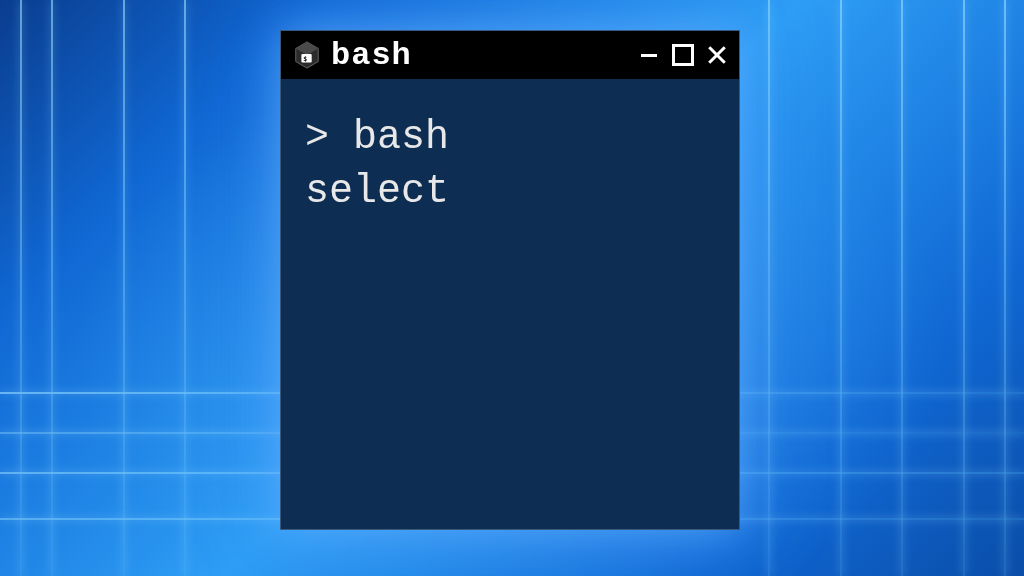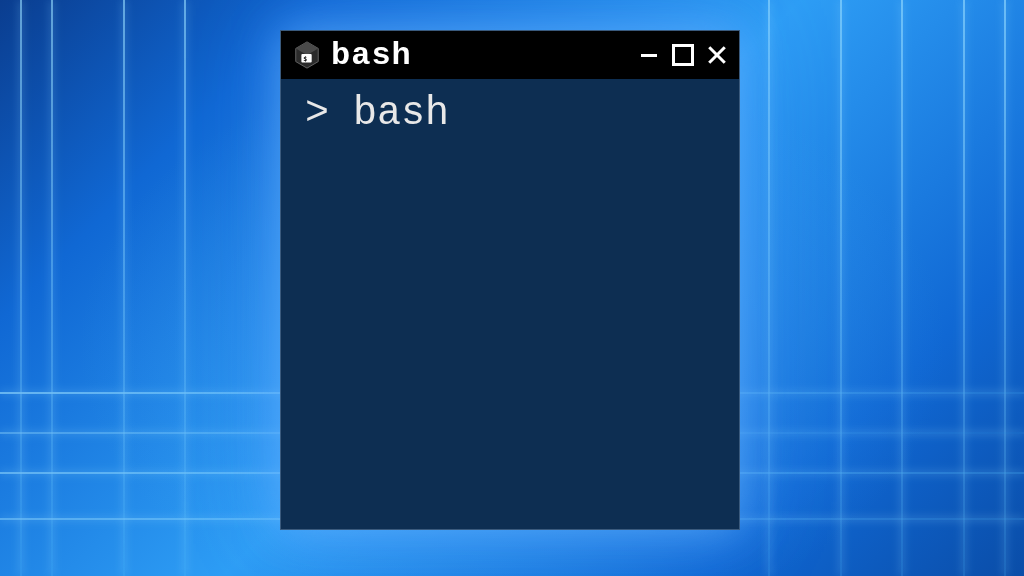--- a/index.html
+++ b/index.html
@@ -159,21 +159,21 @@
     .window-control.close::before {
       transform: translate(-50%, -50%) rotate(45deg);
     }
     
     .window-control.close::after {
       transform: translate(-50%, -50%) rotate(-45deg);
     }
     
     .terminal-body {
       flex: 1;
-      padding: 8px 24px;
+      padding: 32px 24px;
       color: #e8e8e8;
       font-size: 40px;
       line-height: 1.35;
       font-family: 'Consolas', 'Courier New', monospace;
     }
     
     .prompt-line {
       display: block;
     }
     
@@ -220,14 +220,17 @@
       <div class="window-control minimize"></div>
       <div class="window-control maximize"></div>
       <div class="window-control close"></div>
     </div>
   </div>
   <div class="terminal-body">
     <div class="prompt-line">
       <span class="prompt-symbol">&gt; </span>
       <span class="command-text">bash</span>
     </div>
+    <div class="prompt-line">
+      <span class="command-text">select</span>
+    </div>
   </div>
 </div>
 
 </body></html>

